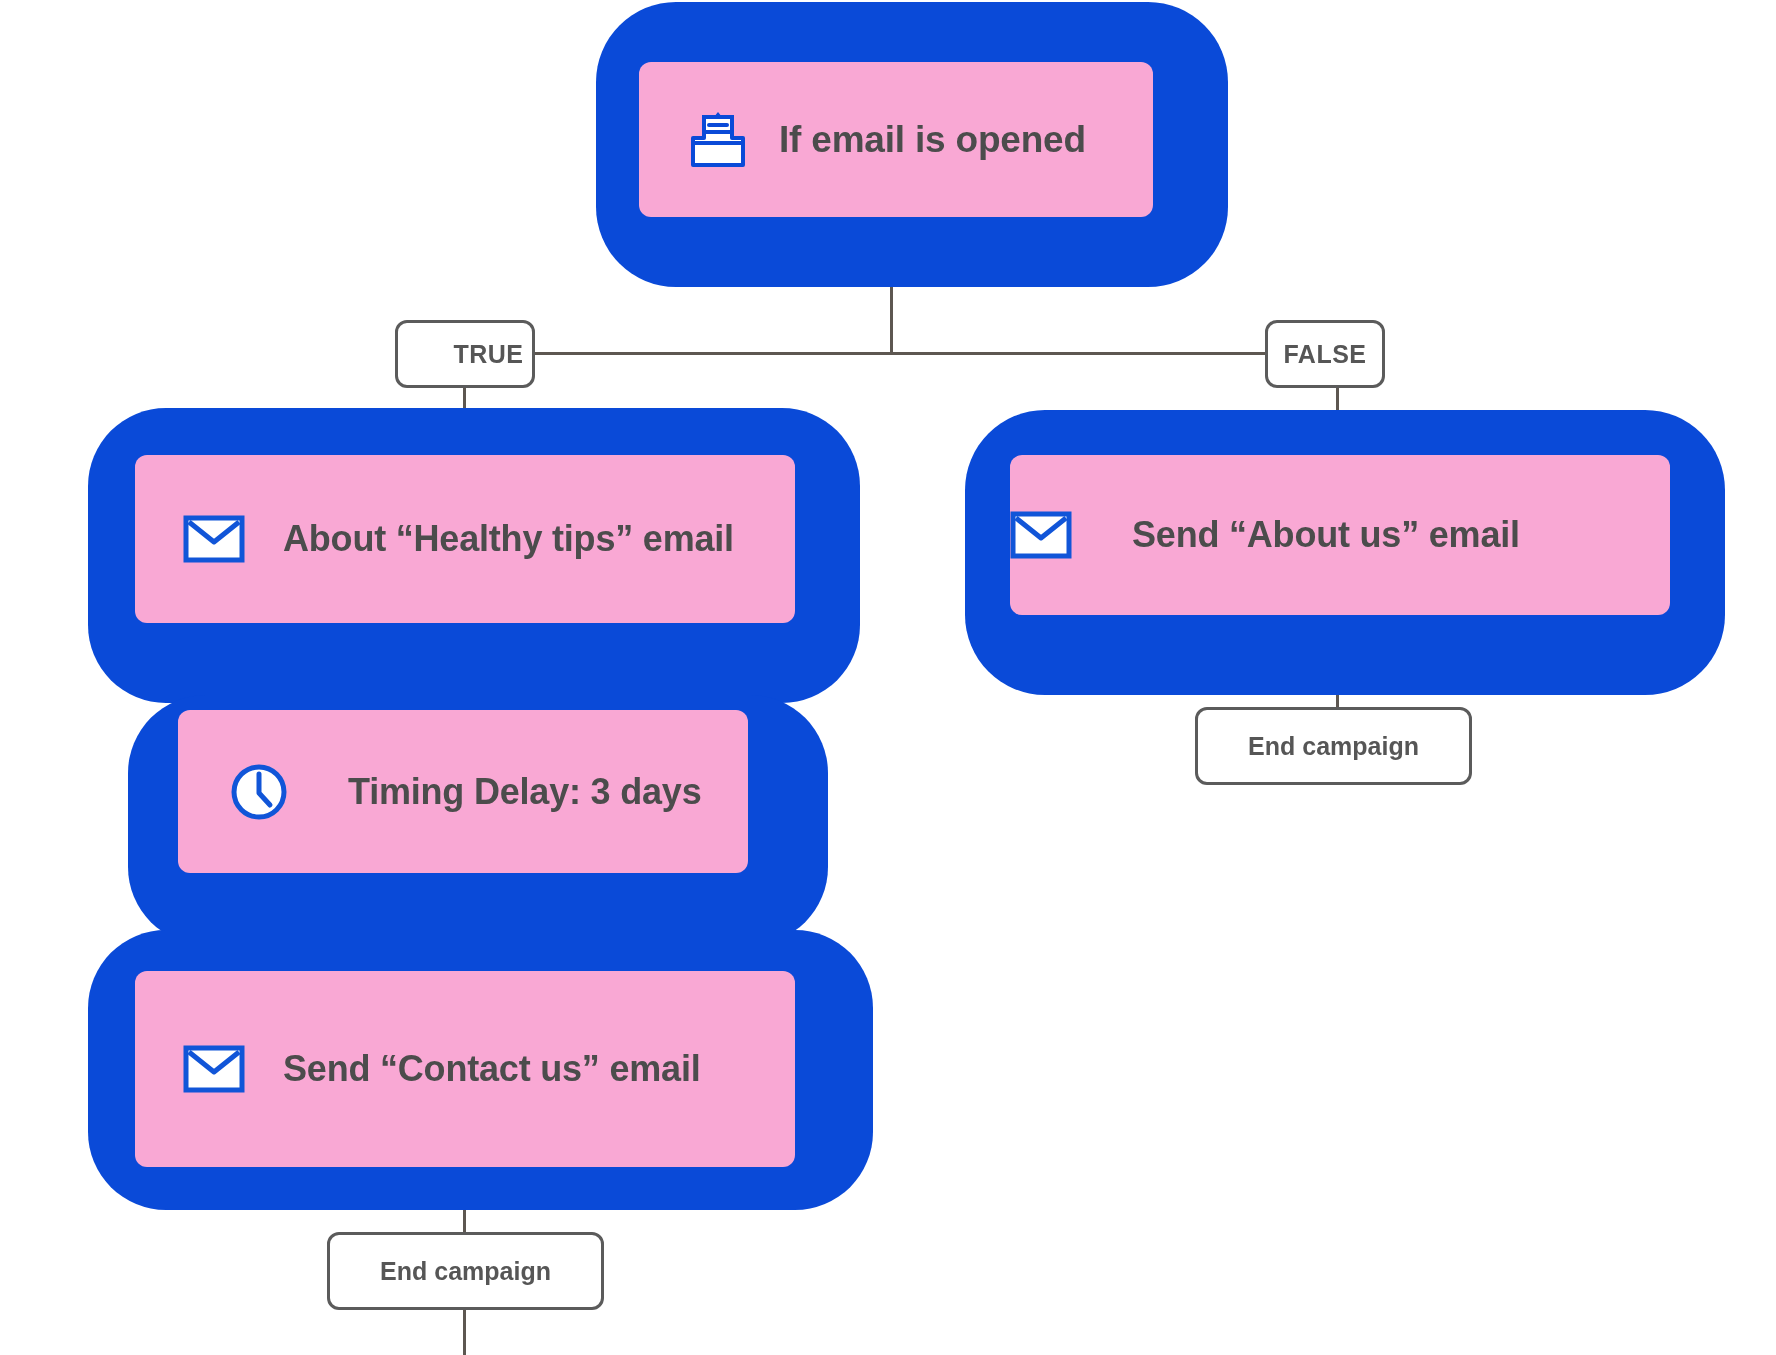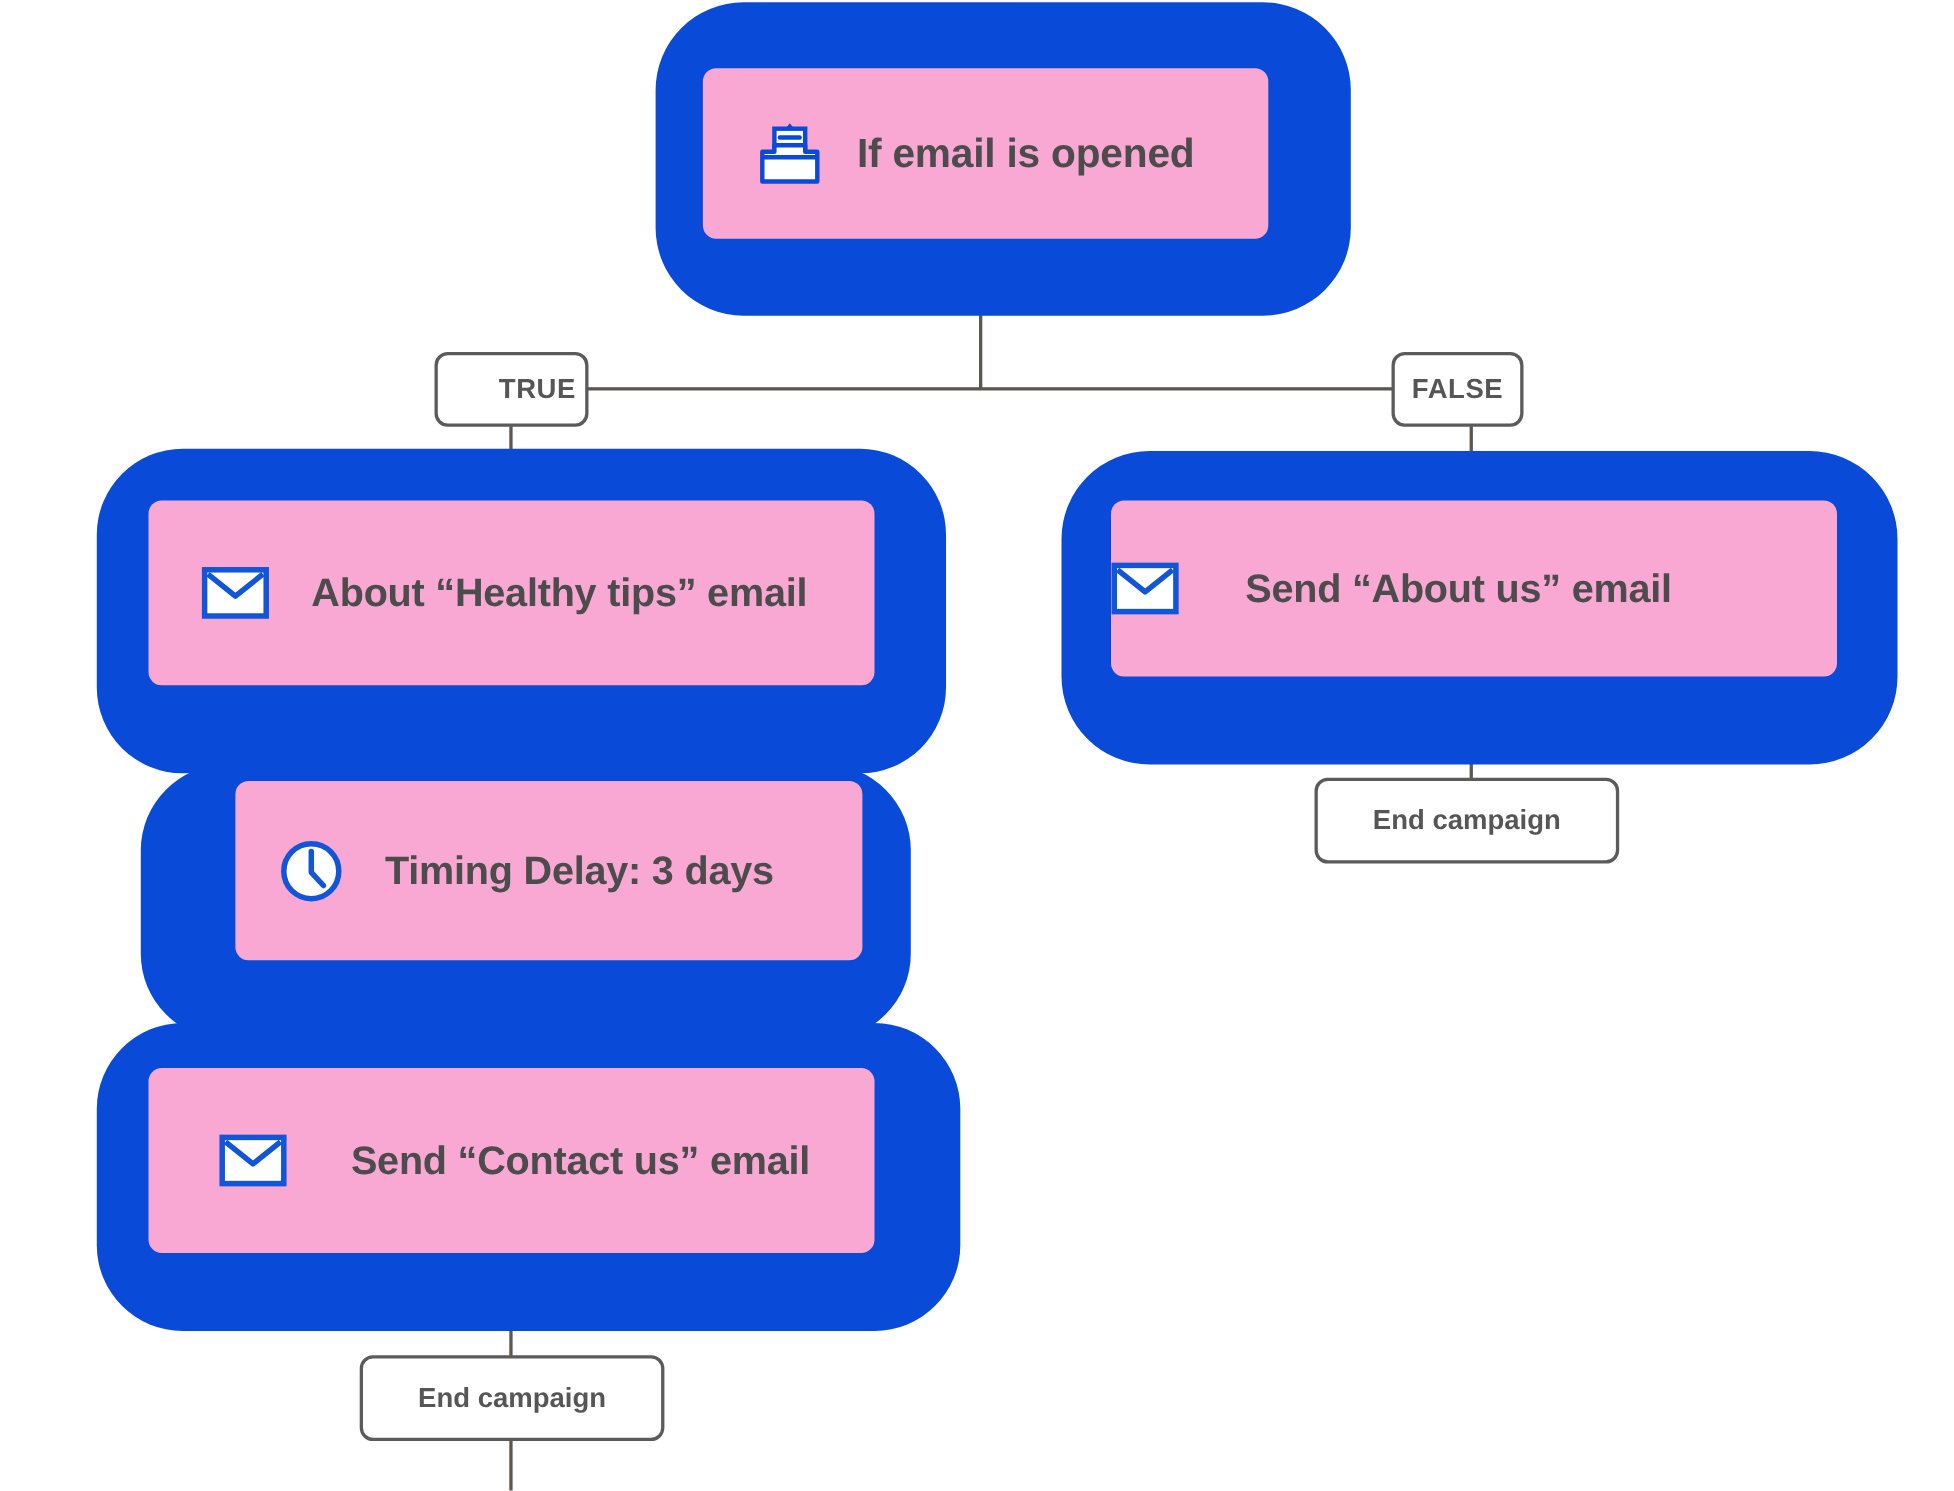--- a/index.html
+++ b/index.html
@@ -78,24 +78,24 @@
   #node-if        { left: 639px;  top: 62px;   width: 514px;  height: 155px; padding-left: 48px; gap: 30px; }
   #node-if .label { font-size: 37px; }
 
   #blob-true-top  { left: 88px;   top: 408px;  width: 772px;  height: 295px; border-radius: 78px; }
   #blob-true-mid  { left: 128px;  top: 695px;  width: 700px;  height: 250px; border-radius: 78px; }
   #blob-true-bot  { left: 88px;   top: 930px;  width: 785px;  height: 280px; border-radius: 78px; }
 
   #node-healthy   { left: 135px;  top: 455px;  width: 660px;  height: 168px; padding-left: 48px; gap: 38px; }
   #node-healthy .label { font-size: 36px; }
 
-  #node-delay     { left: 178px;  top: 710px;  width: 570px;  height: 163px; padding-left: 40px; gap: 38px; margin-left: 36px; }
+  #node-delay     { left: 178px;  top: 710px;  width: 570px;  height: 163px; padding-left: 52px; gap: 60px; }
   #node-delay .label { font-size: 36px; }
 
-  #node-contact   { left: 135px;  top: 971px;  width: 660px;  height: 168px; padding-left: 64px; gap: 58px; }
+  #node-contact   { left: 135px;  top: 971px;  width: 660px;  height: 196px; padding-left: 48px; gap: 38px; }
   #node-contact .label { font-size: 36px; }
 
   #blob-false     { left: 965px;  top: 410px;  width: 760px;  height: 285px; border-radius: 80px; }
   #node-about     { left: 1010px; top: 455px;  width: 660px;  height: 160px; gap: 60px; }
   #node-about .label { font-size: 36px; }
 
   #badge-true     { left: 395px;  top: 320px;  width: 140px;  height: 68px;  font-size: 25px; letter-spacing: 0.5px; padding-left: 47px; }
   #badge-false    { left: 1265px; top: 320px;  width: 120px;  height: 68px;  font-size: 25px; letter-spacing: 0.5px; }
 
   #badge-end-true  { left: 327px;  top: 1232px; width: 277px; height: 78px; font-size: 25px; }

